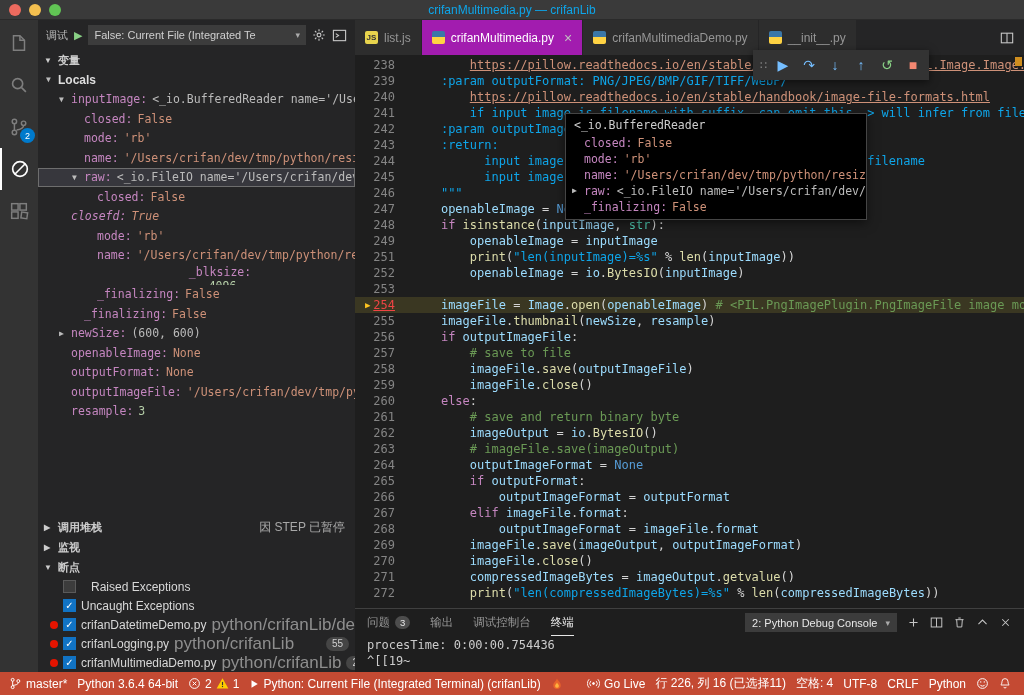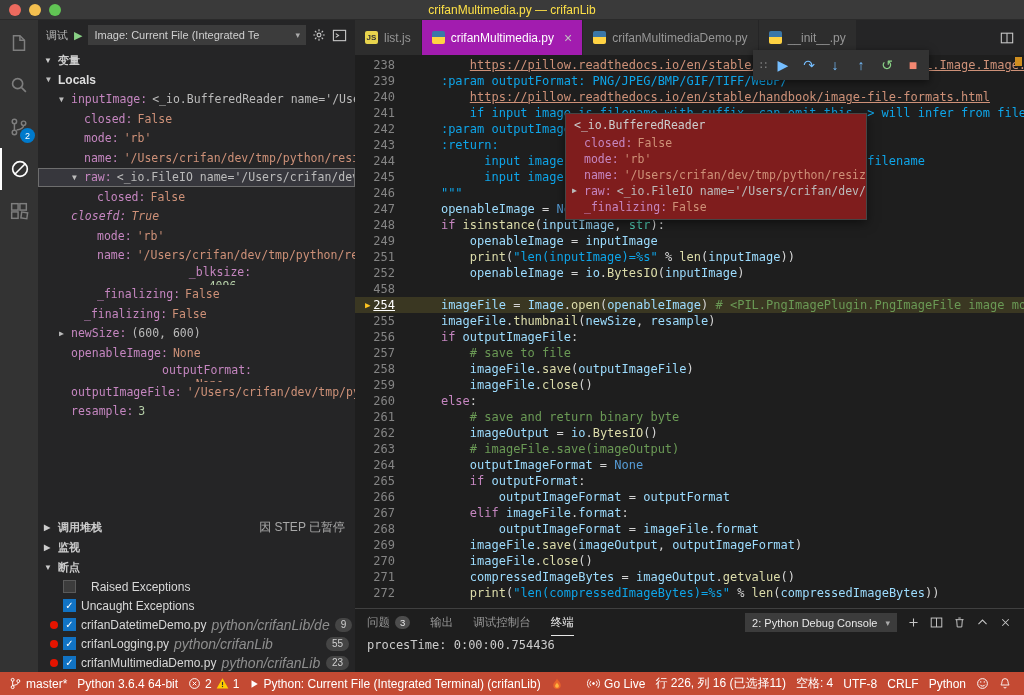--- a/index.html
+++ b/index.html
@@ -4,21 +4,21 @@
 <style>
   html,body{margin:0;padding:0;background:#1E1E1E;}
   body{width:1024px;height:695px;overflow:hidden;font-family:"Liberation Sans",sans-serif;-webkit-user-select:none;}
   #app{width:1024px;height:695px;display:flex;flex-direction:column;}
 
   
   #titlebar{height:20px;flex:none;background:#3A3A3A;display:flex;align-items:center;position:relative;border-bottom:1px solid #2A2A2A;box-sizing:border-box;}
   .traffic{position:absolute;left:9px;top:4px;display:flex;gap:8px;}
   .tl{width:12px;height:12px;border-radius:50%;}
   .tl.r{background:#EC6A5E}.tl.y{background:#F4BF4F}.tl.g{background:#61C454}
-  #titlebar .title{flex:1;text-align:center;color:#fde047;font-size:12px;}
+  #titlebar .title{flex:1;text-align:center;color:#0ea5e9;font-size:12px;}
 
   #main{flex:1;display:flex;min-height:0;}
 
   
   #activitybar{width:38px;flex:none;background:#333333;display:flex;flex-direction:column;align-items:center;padding-top:2px;}
   .abitem{width:38px;height:42px;display:flex;align-items:center;justify-content:center;color:#7E7E7E;position:relative;box-sizing:border-box;}
   .abitem.active{color:#FFFFFF;border-left:2px solid #FFFFFF;}
   .abbadge{position:absolute;right:3px;bottom:5px;background:#007ACC;color:#fff;border-radius:50%;width:15px;height:15px;font-size:9px;display:flex;align-items:center;justify-content:center;}
 
   
@@ -41,52 +41,52 @@
   .vname{color:#C586C0;}
   .vval{margin-left:5px;}
   .vt-s{color:#CE9178}.vt-n{color:#B5CEA8}.vt-o{color:#BBBBBB}
 
   #sb-bottom{margin-top:auto;flex:none;display:flex;flex-direction:column;}
   .bprow{height:19px;display:flex;align-items:center;gap:5px;padding-left:12px;font-size:12px;color:#CCCCCC;white-space:nowrap;overflow:hidden;}
   .bpdot{width:8px;height:8px;border-radius:50%;background:#E51400;flex:none;}
   .cb{width:13px;height:13px;flex:none;background:#3C3C3C;border:1px solid #5A5A5A;box-sizing:border-box;font-size:10px;color:#fff;display:flex;align-items:center;justify-content:center;line-height:1;}
   .cb.on{background:#1173C4;border-color:#1173C4;}
   .bplabel{color:#D8D8D8;}
-  .bppath{color:#8E8E8E;font-size:14px;font-style:italic;}
+  .bppath{color:#8E8E8E;font-size:17px;}
   .bpbadge{margin-left:auto;margin-right:6px;background:#454545;color:#D0D0D0;border-radius:8px;font-size:10px;padding:0 6px;line-height:14px;flex:none;}
 
   
   #editorgroup{flex:1;display:flex;flex-direction:column;position:relative;min-width:0;background:#1E1E1E;}
   #tabbar{height:35px;flex:none;background:#252526;display:flex;align-items:stretch;overflow:hidden;}
   .tab{display:flex;align-items:center;gap:6px;padding:0 10px;font-size:12px;background:#2D2D2D;color:#969696;border-right:1px solid #252526;white-space:nowrap;}
   .tab.active{background:#a21caf;color:#FFFFFF;}
   .tabicon{flex:none;}
   .tabicon.js{background:#E8D44D;color:#333;font-size:8px;font-weight:bold;width:13px;height:13px;display:flex;align-items:center;justify-content:center;border-radius:2px;}
   .tabicon.py{width:13px;height:13px;border-radius:2px;background:linear-gradient(to bottom,#3B77A8 50%,#FFD343 50%);}
   .tabclose{margin-left:4px;color:#C0C0C0;font-size:14px;line-height:1;}
   #tab-actions{margin-left:auto;display:flex;align-items:center;padding:0 10px;gap:8px;}
 
   #code-area{flex:1;position:relative;overflow:hidden;font-family:"DejaVu Sans Mono",monospace;font-size:12px;min-height:0;}
   #code-lines{position:absolute;top:2px;left:0;right:0;}
   .cline{display:flex;height:16px;line-height:16px;position:relative;white-space:pre;}
   .cline.cur{background:rgba(189,174,57,0.18);}
   .curarrow{position:absolute;left:10px;top:0;color:#FFC520;font-size:9px;}
   .gut{width:40px;flex:none;text-align:right;color:#858585;padding-right:17px;}
-  .cline.cur .gut{color:#ffffff;text-decoration:underline;}
+  .cline.cur .gut{color:#ef4444;text-decoration:underline;}
   .ctext{flex:none;white-space:pre;}
   .t-kw{color:#C586C0}.t-fn{color:#DCDCAA}.t-str{color:#0ea5e9}
   .t-strlink{color:#CE9178;text-decoration:underline}
   .t-cm{color:#6A9955}.t-var{color:#9CDCFE}
   .t-op{color:#D4D4D4}.t-type{color:#4EC9B0}.t-const{color:#569CD6}
 
   #debug-toolbar{position:absolute;top:30px;left:398px;height:30px;background:#333333;display:flex;align-items:center;padding:0 3px;z-index:40;box-shadow:0 2px 8px rgba(0,0,0,0.55);}
   .dbtn{width:26px;text-align:center;font-size:14px;}
   .dbtn.grip{width:14px;font-size:11px;letter-spacing:-1px;}
 
-  #hover{position:absolute;left:210px;top:58px;width:300px;background:#7f1d1d;border:1px solid #454545;z-index:30;padding:2px 0 4px;font-size:11.5px;box-shadow:0 3px 10px rgba(0,0,0,0.5);font-family:"DejaVu Sans Mono",monospace;}
+  #hover{position:absolute;left:210px;top:58px;width:300px;background:#000000;border:1px solid #454545;z-index:30;padding:2px 0 4px;font-size:11.5px;box-shadow:0 3px 10px rgba(0,0,0,0.5);font-family:"DejaVu Sans Mono",monospace;text-decoration:underline;}
   .hheader{padding:2px 8px 3px;color:#CCCCCC;}
   .hrow{height:16px;line-height:16px;display:flex;align-items:center;padding:0 6px;white-space:nowrap;overflow:hidden;}
 
   #scroll-marker{position:absolute;top:2px;right:2px;width:7px;height:9px;background:#CF8E1F;z-index:20;}
 
   
   #panel{height:64px;flex:none;border-top:1px solid rgba(128,128,128,0.35);display:flex;flex-direction:column;background:#1E1E1E;box-sizing:border-box;}
   #panel-tabs{height:27px;flex:none;display:flex;align-items:stretch;padding:0 12px;}
   #panel-tabs-box{display:flex;gap:20px;align-items:stretch;}
   .ptab{display:flex;align-items:center;gap:5px;font-size:11.5px;color:#969696;box-sizing:border-box;}
@@ -167,21 +167,21 @@
             </g>
           </svg>
       </div>
     </div>
 
     <div id="sidebar">
       <div class="sb-header">
         <span class="sb-title">调试</span>
         <span class="sb-play">▶</span>
         <div class="sb-dd">
-          <span>Image: Current File (Integrated Te</span>
+          <span>False: Current File (Integrated Te</span>
           <span class="caret">▾</span>
         </div>
         <span class="hicon">
           <svg width="14" height="14" viewBox="0 0 16 16">
               <g stroke="#C5C5C5" stroke-width="1.3" fill="none">
                 <circle cx="8" cy="8" r="2.2"></circle>
                 <path d="M8 1.5v2.2M8 12.3v2.2M1.5 8h2.2M12.3 8h2.2M3.4 3.4l1.6 1.6M11 11l1.6 1.6M12.6 3.4L11 5M5 11l-1.6 1.6"></path>
               </g>
             </svg>
         </span>
@@ -267,21 +267,21 @@
           <div class="trow" style="padding-left: 21px;">
             <span class="twisty">▶</span>
             <span class="vname">newSize:</span>
             <span class="vval vt-o">(600, 600)</span>
           </div>
           <div class="trow" style="padding-left: 21px;">
             <span class="twisty"></span>
             <span class="vname">openableImage:</span>
             <span class="vval vt-s">None</span>
           </div>
-          <div class="trow" style="padding-left: 21px; flex-direction: column;">
+          <div class="trow" style="padding-left: 21px;">
             <span class="twisty"></span>
             <span class="vname">outputFormat:</span>
             <span class="vval vt-s">None</span>
           </div>
           <div class="trow" style="padding-left: 21px;">
             <span class="twisty"></span>
             <span class="vname">outputImageFile:</span>
             <span class="vval vt-s">'/Users/crifan/dev/tmp/python</span>
           </div>
           <div class="trow" style="padding-left: 21px;">
@@ -381,21 +381,21 @@
             <div class="cline"><span class="gut">242</span><span class="ctext">    <span class="t-str">:param outputImageFile: output image file filename</span></span></div>
             <div class="cline"><span class="gut">243</span><span class="ctext">    <span class="t-str">:return:</span></span></div>
             <div class="cline"><span class="gut">244</span><span class="ctext">          <span class="t-str">input image file, compressed image saved into output filename</span></span></div>
             <div class="cline"><span class="gut">245</span><span class="ctext">          <span class="t-str">input image binary bytes</span></span></div>
             <div class="cline"><span class="gut">246</span><span class="ctext">    <span class="t-str">"""</span></span></div>
             <div class="cline"><span class="gut">247</span><span class="ctext">    <span class="t-var">openableImage</span><span class="t-op"> = </span><span class="t-const">None</span></span></div>
             <div class="cline"><span class="gut">248</span><span class="ctext">    <span class="t-kw">if </span><span class="t-fn">isinstance</span><span class="t-op">(</span><span class="t-var">inputImage</span><span class="t-op">, </span><span class="t-type">str</span><span class="t-op">):</span></span></div>
             <div class="cline"><span class="gut">249</span><span class="ctext">        <span class="t-var">openableImage</span><span class="t-op"> = </span><span class="t-var">inputImage</span></span></div>
             <div class="cline"><span class="gut">251</span><span class="ctext">        <span class="t-fn">print</span><span class="t-op">(</span><span class="t-str">"len(inputImage)=%s"</span><span class="t-op"> % </span><span class="t-fn">len</span><span class="t-op">(</span><span class="t-var">inputImage</span><span class="t-op">))</span></span></div>
             <div class="cline"><span class="gut">252</span><span class="ctext">        <span class="t-var">openableImage</span><span class="t-op"> = </span><span class="t-var">io</span><span class="t-op">.</span><span class="t-fn">BytesIO</span><span class="t-op">(</span><span class="t-var">inputImage</span><span class="t-op">)</span></span></div>
-            <div class="cline"><span class="gut">458</span><span class="ctext"></span></div>
+            <div class="cline"><span class="gut">253</span><span class="ctext"></span></div>
             <div class="cline cur"><span class="curarrow">▶</span><span class="gut">254</span><span class="ctext">    <span class="t-var">imageFile</span><span class="t-op"> = </span><span class="t-var">Image</span><span class="t-op">.</span><span class="t-fn">open</span><span class="t-op">(</span><span class="t-var">openableImage</span><span class="t-op">) </span><span class="t-cm"># &lt;PIL.PngImagePlugin.PngImageFile image mode=RGBA s</span></span></div>
             <div class="cline"><span class="gut">255</span><span class="ctext">    <span class="t-var">imageFile</span><span class="t-op">.</span><span class="t-fn">thumbnail</span><span class="t-op">(</span><span class="t-var">newSize</span><span class="t-op">, </span><span class="t-var">resample</span><span class="t-op">)</span></span></div>
             <div class="cline"><span class="gut">256</span><span class="ctext">    <span class="t-kw">if </span><span class="t-var">outputImageFile</span><span class="t-op">:</span></span></div>
             <div class="cline"><span class="gut">257</span><span class="ctext">        <span class="t-cm"># save to file</span></span></div>
             <div class="cline"><span class="gut">258</span><span class="ctext">        <span class="t-var">imageFile</span><span class="t-op">.</span><span class="t-fn">save</span><span class="t-op">(</span><span class="t-var">outputImageFile</span><span class="t-op">)</span></span></div>
             <div class="cline"><span class="gut">259</span><span class="ctext">        <span class="t-var">imageFile</span><span class="t-op">.</span><span class="t-fn">close</span><span class="t-op">()</span></span></div>
             <div class="cline"><span class="gut">260</span><span class="ctext">    <span class="t-kw">else</span><span class="t-op">:</span></span></div>
             <div class="cline"><span class="gut">261</span><span class="ctext">        <span class="t-cm"># save and return binary byte</span></span></div>
             <div class="cline"><span class="gut">262</span><span class="ctext">        <span class="t-var">imageOutput</span><span class="t-op"> = </span><span class="t-var">io</span><span class="t-op">.</span><span class="t-fn">BytesIO</span><span class="t-op">()</span></span></div>
             <div class="cline"><span class="gut">263</span><span class="ctext">        <span class="t-cm"># imageFile.save(imageOutput)</span></span></div>
@@ -501,20 +501,21 @@
             </span>
             <span class="picon">
               <svg width="13" height="13" viewBox="0 0 16 16">
                   <path d="M4 4l8 8M12 4l-8 8" stroke="#C5C5C5" stroke-width="1.3"></path>
                 </svg>
             </span>
           </div>
         </div>
         <div id="terminal">
             <div class="tline">procesTime: 0:00:00.754436</div>
+            <div class="tline">^[[19~</div>
           </div>
       </div>
     </div>
   </div>
 
   <div id="statusbar" style="background: rgb(196, 74, 51);">
     <div id="sb-left">
         <div class="sitem">
           <span class="sicon">
             <svg width="13" height="13" viewBox="0 0 16 16">

